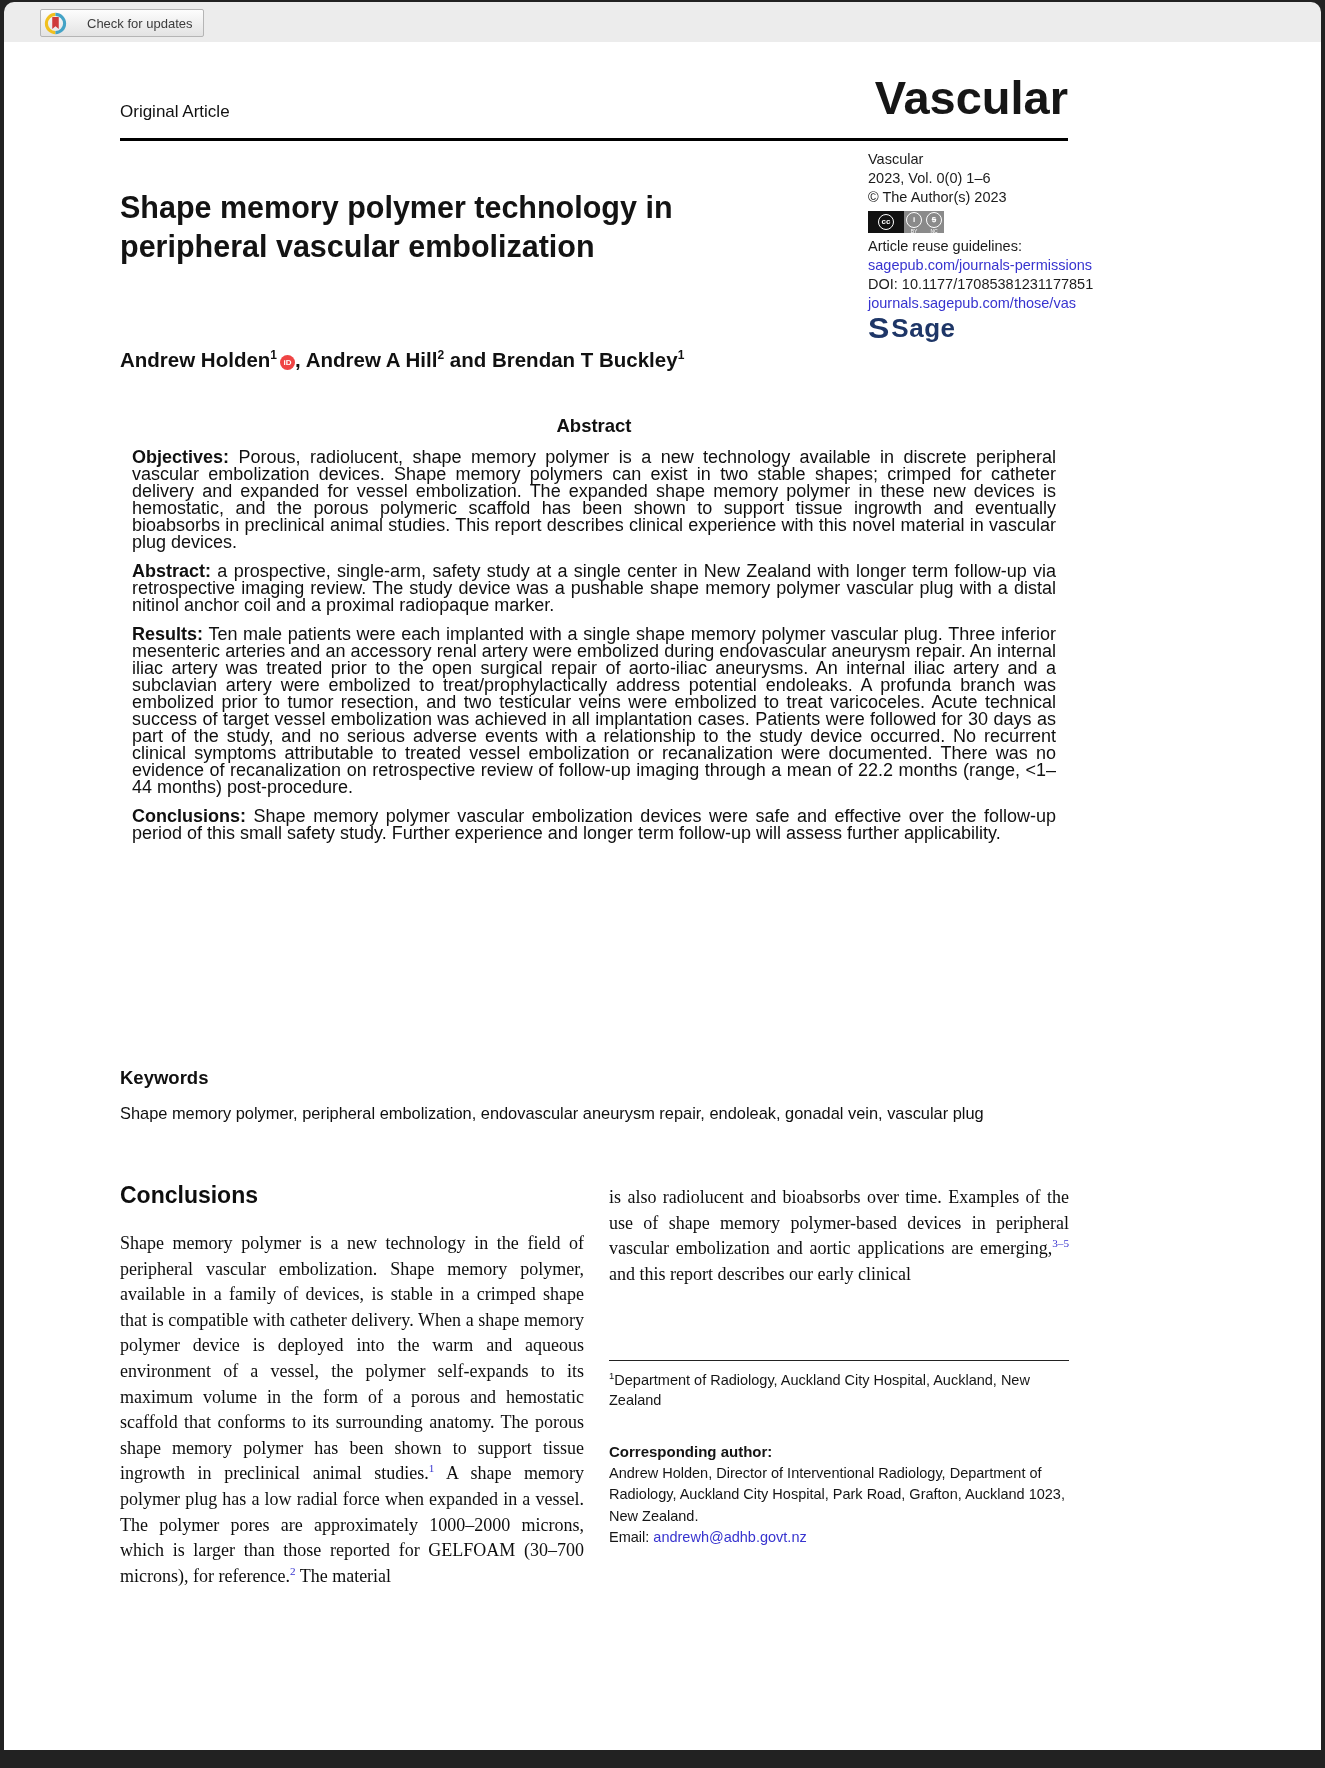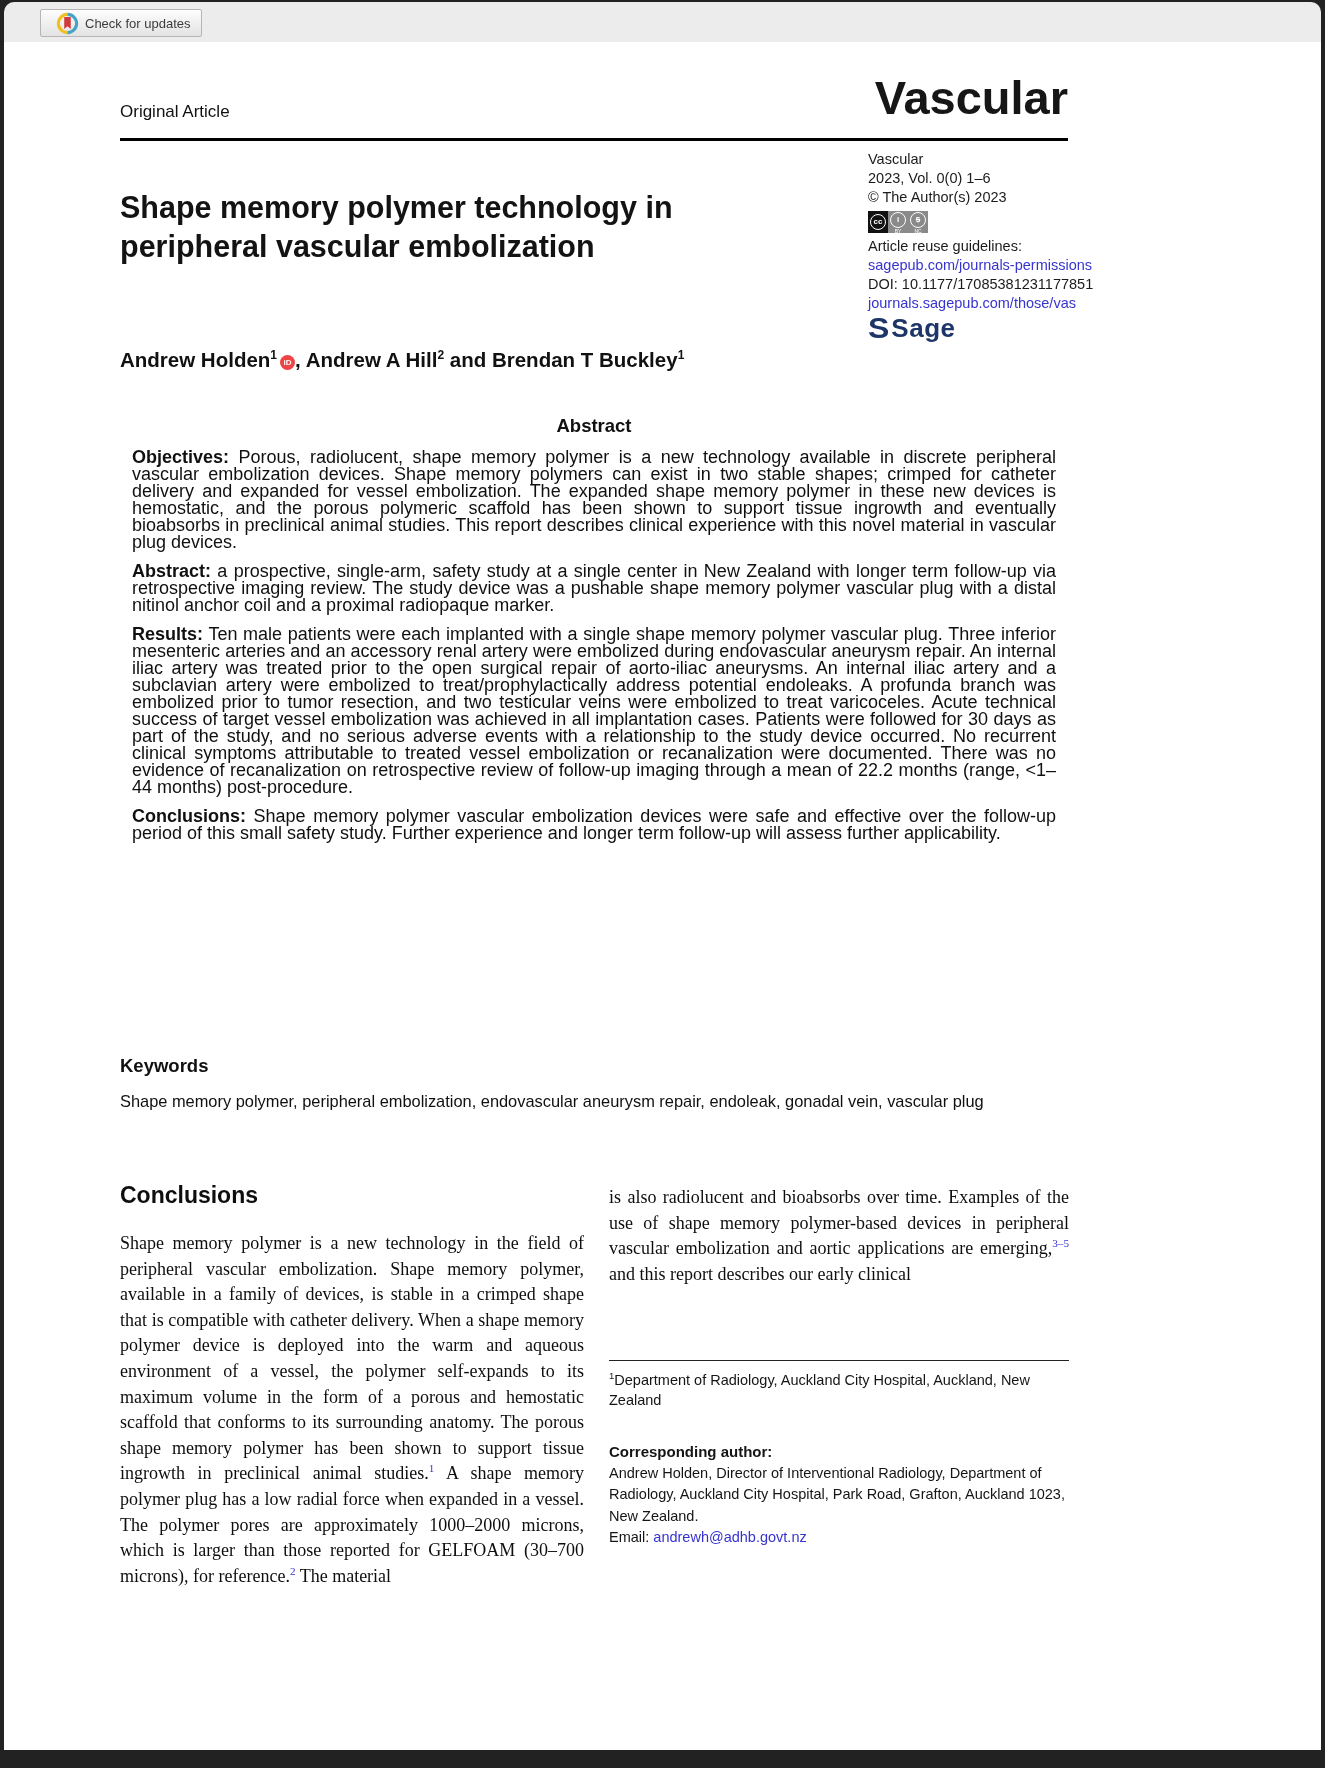--- a/index.html
+++ b/index.html
@@ -8,24 +8,24 @@
     background:#222;overflow:hidden;
     font-family:"Liberation Sans",sans-serif;
     -webkit-font-smoothing:antialiased;
   }
   .topbar{
     position:absolute;left:4px;top:2px;width:1317px;height:40px;
     background:#ececec;border-radius:10px 10px 0 0;
   }
   .check-btn{
     position:absolute;left:36px;top:7px;height:28px;
-    display:inline-flex;align-items:center;gap:6px;
+    display:inline-flex;align-items:center;gap:20px;
     background:linear-gradient(#fdfdfd,#e3e3e3);
     border:1px solid #b5b5b5;border-radius:2px;
-    padding:0 10px 0 15px;font-size:13px;color:#3c3c3c;cursor:pointer;
+    padding:0 10px 0 3px;font-size:13px;color:#3c3c3c;cursor:pointer;
     font-family:"Liberation Sans",sans-serif;
   }
   .paper{
     position:absolute;left:4px;top:42px;width:1317px;height:1708px;
     background:#ffffff;
   }
   .article-type{
     position:absolute;left:116px;top:60px;
     font-size:17px;color:#111;
   }
@@ -53,21 +53,21 @@
   .meta{
     position:absolute;left:864px;top:108px;width:210px;
     font-size:14.5px;line-height:19.2px;color:#1b1b1b;white-space:nowrap;
   }
   .meta .lnk{color:#3733cf;}
   .cc-badge{
     display:inline-flex;height:22px;margin:3px 0 4px 0;cursor:pointer;
     font-family:"Liberation Sans",sans-serif;
   }
   .cc-left{
-    width:20px;background:#111;display:flex;align-items:center;justify-content:center;
+    width:36px;background:#111;display:flex;align-items:center;justify-content:center;
   }
   .cc-right{
     width:40px;background:#8a8a8a;display:flex;align-items:flex-start;
     justify-content:center;gap:4px;padding-top:1px;
   }
   .cc-circ{
     display:inline-block;width:14px;height:14px;border:1.5px solid #fff;border-radius:50%;
     color:#fff;font-size:8px;font-weight:bold;text-align:center;line-height:13px;
   }
   .cc-col{display:flex;flex-direction:column;align-items:center;}
@@ -79,21 +79,21 @@
   .sage-s{font-size:32px;font-weight:bold;transform:scaleY(0.9);}
   .sage-t{font-size:26px;font-weight:bold;letter-spacing:0.5px;}
   .abstract{
     position:absolute;left:116px;top:373px;width:948px;color:#101010;
   }
   .abstract h2{margin:0 0 12px 0;font-size:18.5px;text-align:center;}
   .abstract p{margin:12px;font-size:18px;line-height:17px;text-align:justify;}
   .keywords{
     position:absolute;left:116px;top:1013px;width:948px;color:#101010;
   }
-  .keywords h2{margin:0 0 13px 0;font-size:18.5px;}
+  .keywords h2{margin:12px 0 13px 0;font-size:18.5px;}
   .keywords .kw{font-size:16.4px;line-height:23px;}
   .col-left{
     position:absolute;left:116px;top:1140px;width:464px;color:#0e0e0e;
   }
   .col-left h2{margin:0 0 22px 0;font-size:23px;font-family:"Liberation Sans",sans-serif;}
   .serif-p{
     font-family:"Liberation Serif",serif;font-size:18px;line-height:25.6px;
     text-align:justify;margin:0;
   }
   .col-right{

